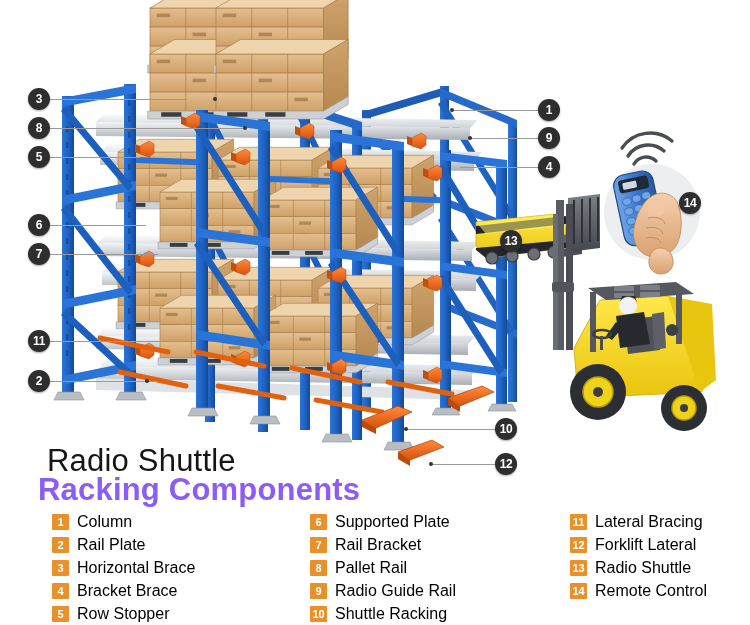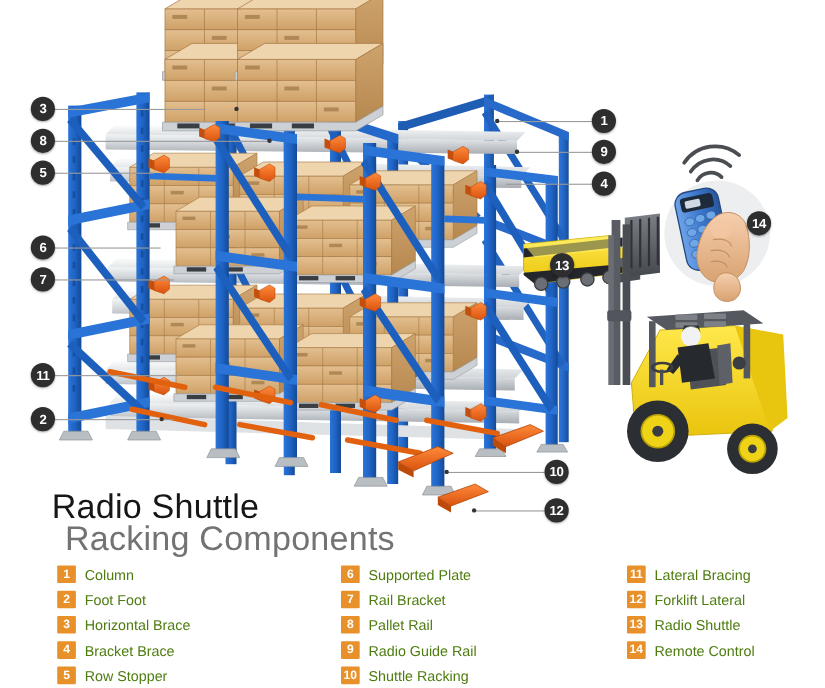--- a/index.html
+++ b/index.html
@@ -14,31 +14,31 @@
   .callout{position:absolute;width:22px;height:22px;border-radius:50%;
     background:#2e2e2e;color:#fff;font-size:12px;font-weight:bold;
     display:flex;align-items:center;justify-content:center;
     box-shadow:0 1px 2px rgba(0,0,0,.35);letter-spacing:-.3px;}
   .lead{position:absolute;height:1px;background:#9a9a9a;}
   .leaddot{position:absolute;width:4px;height:4px;border-radius:50%;background:#333;}
 
   
   #title-main{position:absolute;left:47px;top:443px;font-size:31px;color:#161616;
     font-weight:400;letter-spacing:.2px;white-space:nowrap;}
-  #title-sub{position:absolute;left:59px;top:472px;font-size:31px;color:#737373;
-    font-weight:400;letter-spacing:.2px;white-space:nowrap;}
+  #title-sub{position:absolute;left:38px;top:472px;font-size:31px;color:#8b5cf6;
+    font-weight:700;letter-spacing:.2px;white-space:nowrap;}
 
   
   #legend{position:absolute;left:0;top:512px;width:750px;height:110px;}
   .legcol{position:absolute;top:0;}
   .legrow{display:flex;align-items:center;height:20px;margin-bottom:3px;}
   .badge{width:17px;height:16px;background:#e8912a;color:#fff;font-size:11px;
     font-weight:bold;display:flex;align-items:center;justify-content:center;
     flex:0 0 auto;border-radius:1px;}
-  .legtext{margin-left:8px;font-size:13px;color:#4d7c0f;white-space:nowrap;}
+  .legtext{margin-left:8px;font-size:16px;color:#000000;white-space:nowrap;}
 </style>
 </head>
 <body>
 
 <div id="stage">
 
   <svg class="art" viewBox="0 0 750 625">
     <defs>
       <linearGradient id="gBlue" x1="0" y1="0" x2="1" y2="0">
         <stop offset="0" stop-color="#2a74d8"></stop>
@@ -527,21 +527,21 @@
   <div id="title-sub">Racking Components</div>
 
   <div id="legend">
       <div class="legcol" style="left: 52px;">
         <div class="legrow">
           <span class="badge">1</span>
           <span class="legtext">Column</span>
         </div>
         <div class="legrow">
           <span class="badge">2</span>
-          <span class="legtext">Foot Foot</span>
+          <span class="legtext">Rail Plate</span>
         </div>
         <div class="legrow">
           <span class="badge">3</span>
           <span class="legtext">Horizontal Brace</span>
         </div>
         <div class="legrow">
           <span class="badge">4</span>
           <span class="legtext">Bracket Brace</span>
         </div>
         <div class="legrow">

